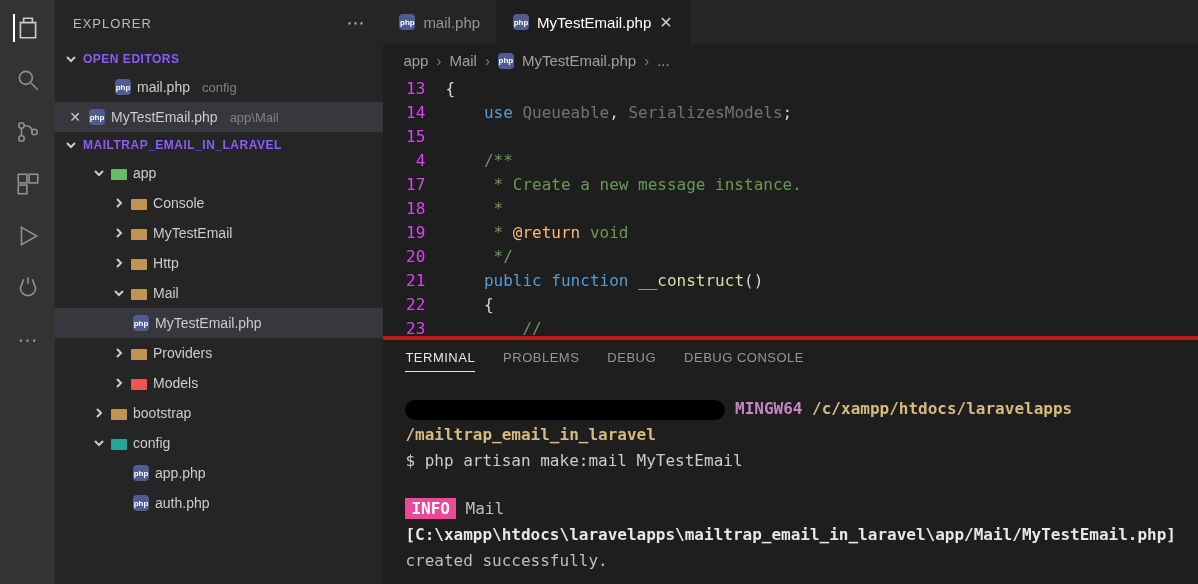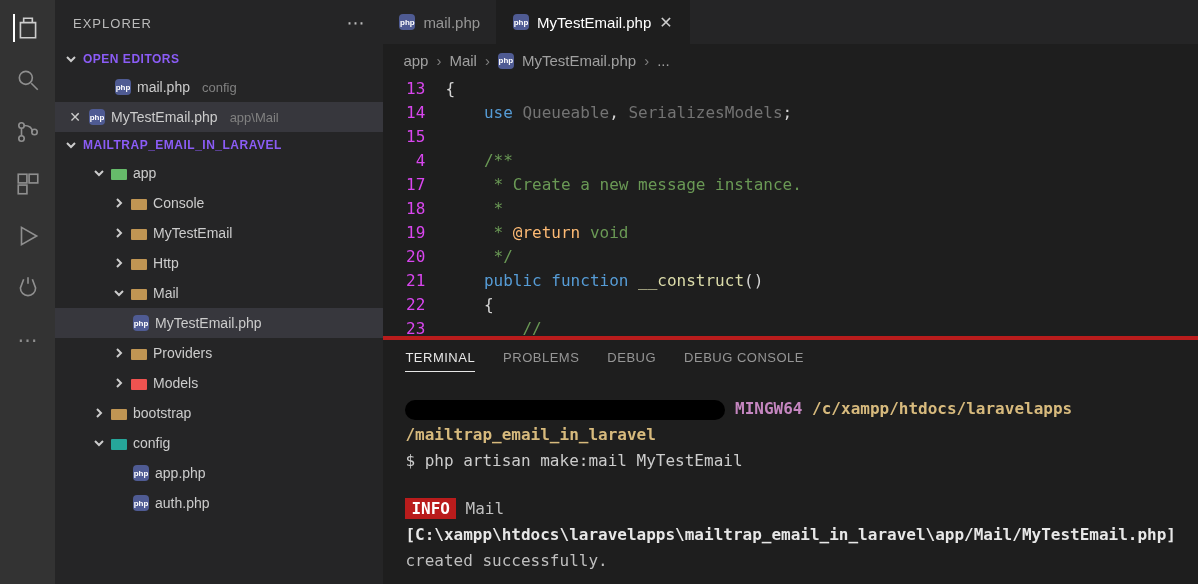--- a/index.html
+++ b/index.html
@@ -46,21 +46,21 @@
 .tok-comment { color: #6a9955; }
 .tok-tag { color: #fdba74; }
 .panel { height: 248px; border-top: 4px solid #b91c1c; display: flex; flex-direction: column; background: #1e1e1e; }
 .panel-tabs { display: flex; gap: 28px; padding: 10px 22px 0; font-size: 13px; letter-spacing: 0.5px; }
 .panel-tab { color: #969696; padding-bottom: 6px; cursor: pointer; }
 .panel-tab.active { color: #e7e7e7; border-bottom: 1px solid #e7e7e7; }
 .terminal { flex: 1; padding: 24px 22px 10px; font-family: 'Consolas', monospace; font-size: 16px; line-height: 26px; overflow: hidden; }
 .redacted { display:inline-block; width:320px; height:20px; background:#000; border-radius:10px; vertical-align:middle; }
 .t-mag { color:#c586c0; font-weight:700; }
 .t-yel { color:#d7ba7d; font-weight:700; }
-.t-info { background:#b91c1c; color:#fff; padding:1px 6px; font-weight:700; }
+.t-info { background:#ec4899; color:#fff; padding:1px 6px; font-weight:700; }
 .t-bold { color:#e7e7e7; font-weight:700; }
 .t-dim { color:#bfbfbf; }
 </style>
 </head>
 <body>
 
 <div class="activitybar">
   <div class="icon active">
       <svg width="26" height="26" viewBox="0 0 24 24">
         <path d="M8 3h8v4H8zM5 7h14v14H5z"></path>

